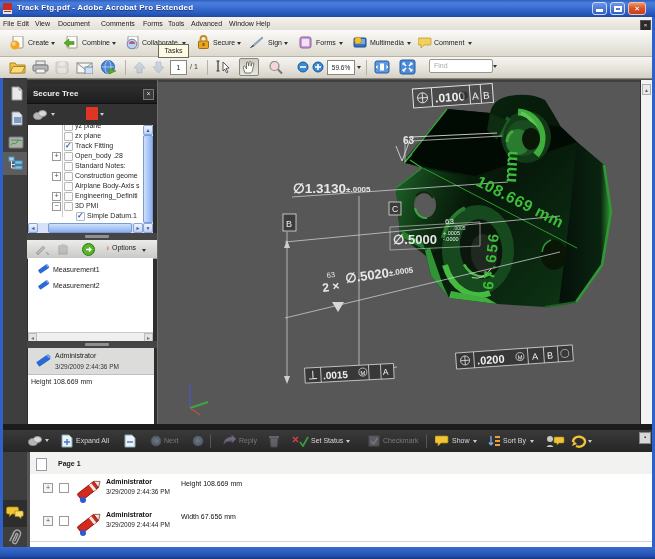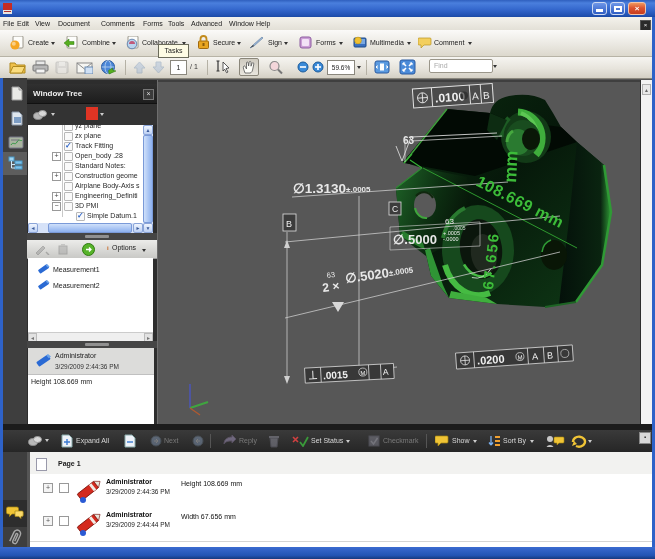--- a/index.html
+++ b/index.html
@@ -44,20 +44,21 @@
 </head>
 <body>
 <div id="win">
 
   <div class="abs" id="title">
     <svg class="abs" style="left:3px;top:3px" width="11" height="11">
         <rect x="0" y="0" width="9" height="11" fill="#e8e6e0"></rect>
         <rect x="0" y="0" width="9" height="7" fill="#c62c24"></rect>
         <rect x="1" y="8" width="7" height="1" fill="#b03030"></rect>
       </svg>
+    <div class="abs txt">Track Ftg.pdf - Adobe Acrobat Pro Extended</div>
     <div class="abs winbtn" style="left:592px;background:linear-gradient(180deg,#6f97e8,#2e5dc4);border-color:#cdd9f2;">
         <span style="position:absolute;left:3px;top:6px;width:7px;height:3px;background:#fff;"></span>
       </div>
     <div class="abs winbtn" style="left:610px;background:linear-gradient(180deg,#6f97e8,#2e5dc4);border-color:#cdd9f2;">
         <span style="position:absolute;left:3px;top:3px;width:8px;height:6px;border:2px solid #fff;box-sizing:border-box;"></span>
       </div>
     <div class="abs winbtn" style="left:628px;width:18px;background:linear-gradient(180deg,#f0985e,#dd5431 45%,#c63d1e);border-color:#f3c3a8;font-weight:bold;">×</div>
   </div>
 
   <div class="abs" id="menu">
@@ -256,21 +257,21 @@
         <path d="M9 7 h7 a1.2 1.2 0 0 1 1.2 1.2 v3 a1.2 1.2 0 0 1 -1.2 1.2 h-1 v2.2 l-2.2 -2.2 h-3.8 z" fill="#fbda6a" stroke="#a8860e" stroke-width="0.7"></path>
       </svg>
     <svg class="abs" style="left:4px;top:448px" width="16" height="18">
         <path d="M5 15 V5 a3.5 3.5 0 0 1 7 0 v8 a2.2 2.2 0 0 1 -4.4 0 V6 a1 1 0 0 1 2 0 v7" fill="none" stroke="#a8a8a8" stroke-width="1.4" transform="rotate(25 8 9)"></path>
       </svg>
   </div>
 
   <div class="abs" id="panel">
 
     <div class="abs" style="left:0;top:4px;width:130px;height:19px;background:linear-gradient(180deg,#303030,#1d1d1d);border-bottom:1px solid #111;">
-      <span class="abs" style="left:6px;top:5px;font-size:8px;font-weight:bold;color:#efefef;">Window Tree</span>
+      <span class="abs" style="left:6px;top:5px;font-size:8px;font-weight:bold;color:#efefef;">Secure Tree</span>
       <div class="abs" style="left:116px;top:5px;width:9px;height:9px;background:#3a3a3a;border:1px solid #777;color:#ddd;font-size:7px;line-height:8px;text-align:center;">×</div>
     </div>
 
     <div class="abs" style="left:0;top:24px;width:130px;height:21px;background:#333;">
       <svg class="abs" style="left:6px;top:4px" width="16" height="13">
           <ellipse cx="5" cy="8" rx="4.5" ry="3.5" fill="#b8b8b8" stroke="#888"></ellipse>
           <ellipse cx="9.5" cy="5.5" rx="4" ry="3" fill="#d8d8d8" stroke="#999"></ellipse>
         </svg>
       <span class="abs arr" style="left:24px;top:9px;border-top-color:#ccc;"></span>
       <div class="abs" style="left:59px;top:3px;width:12px;height:13px;background:#e03424;"></div>

